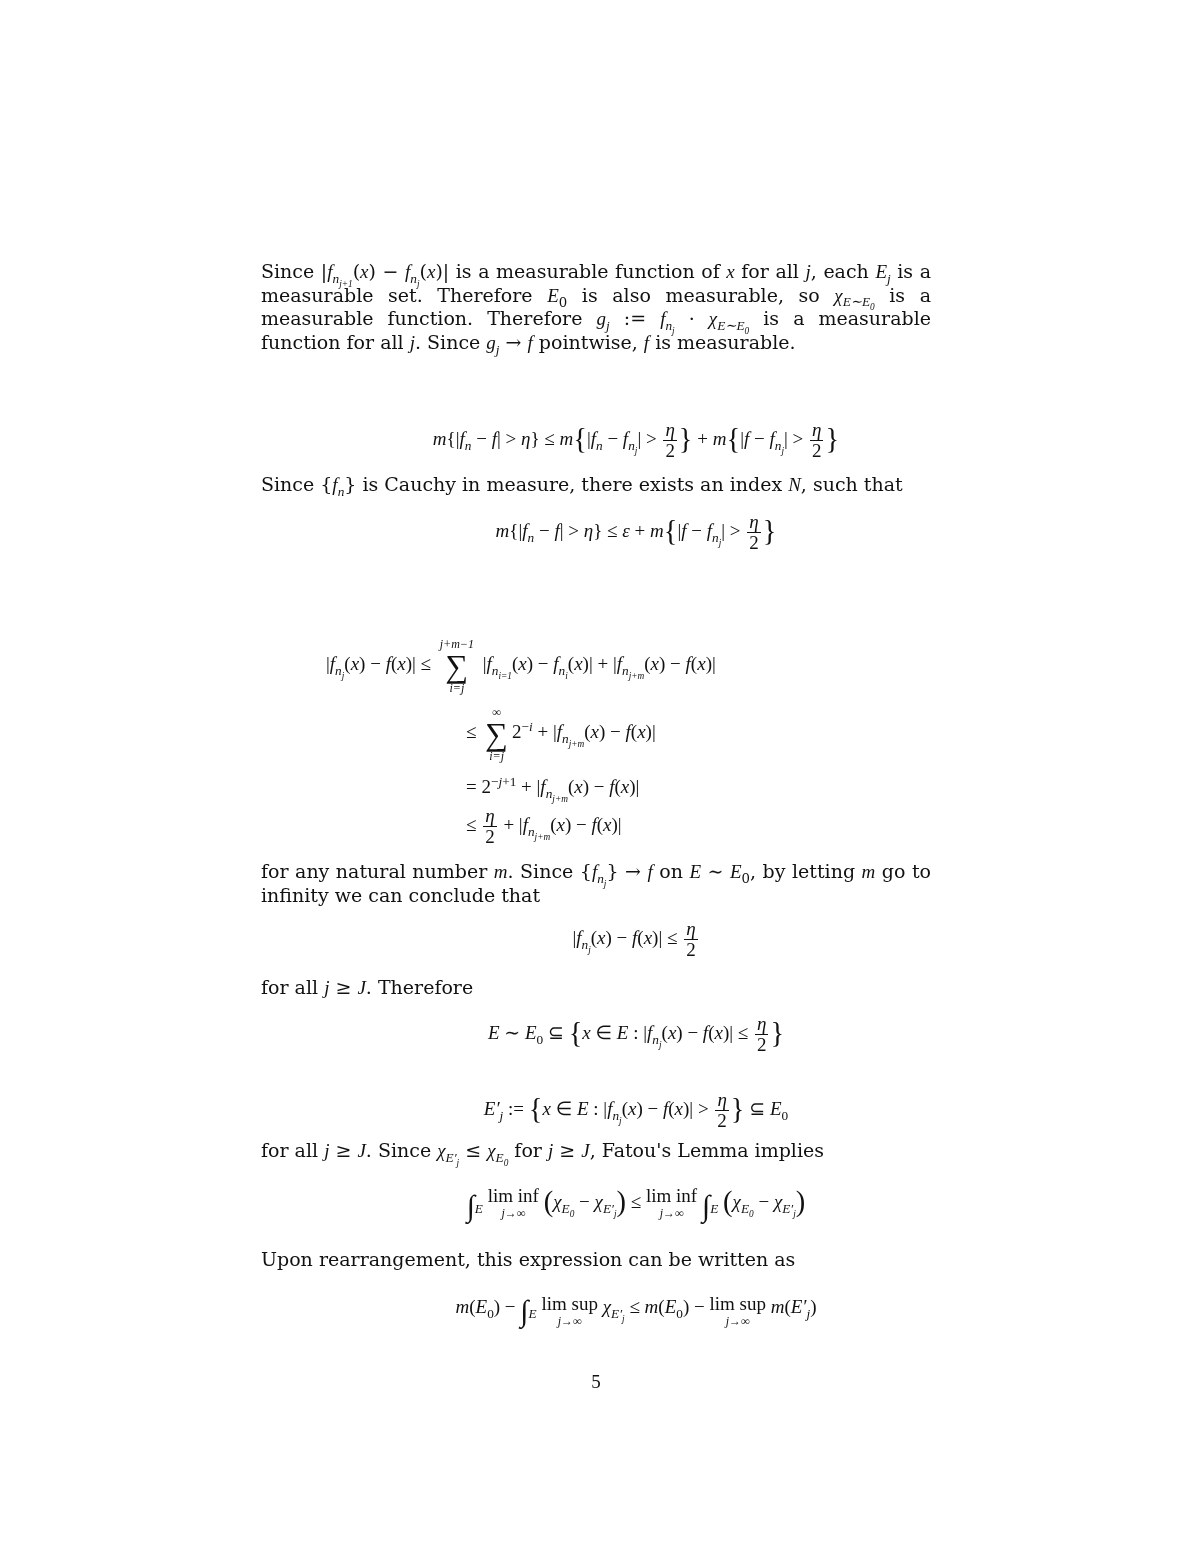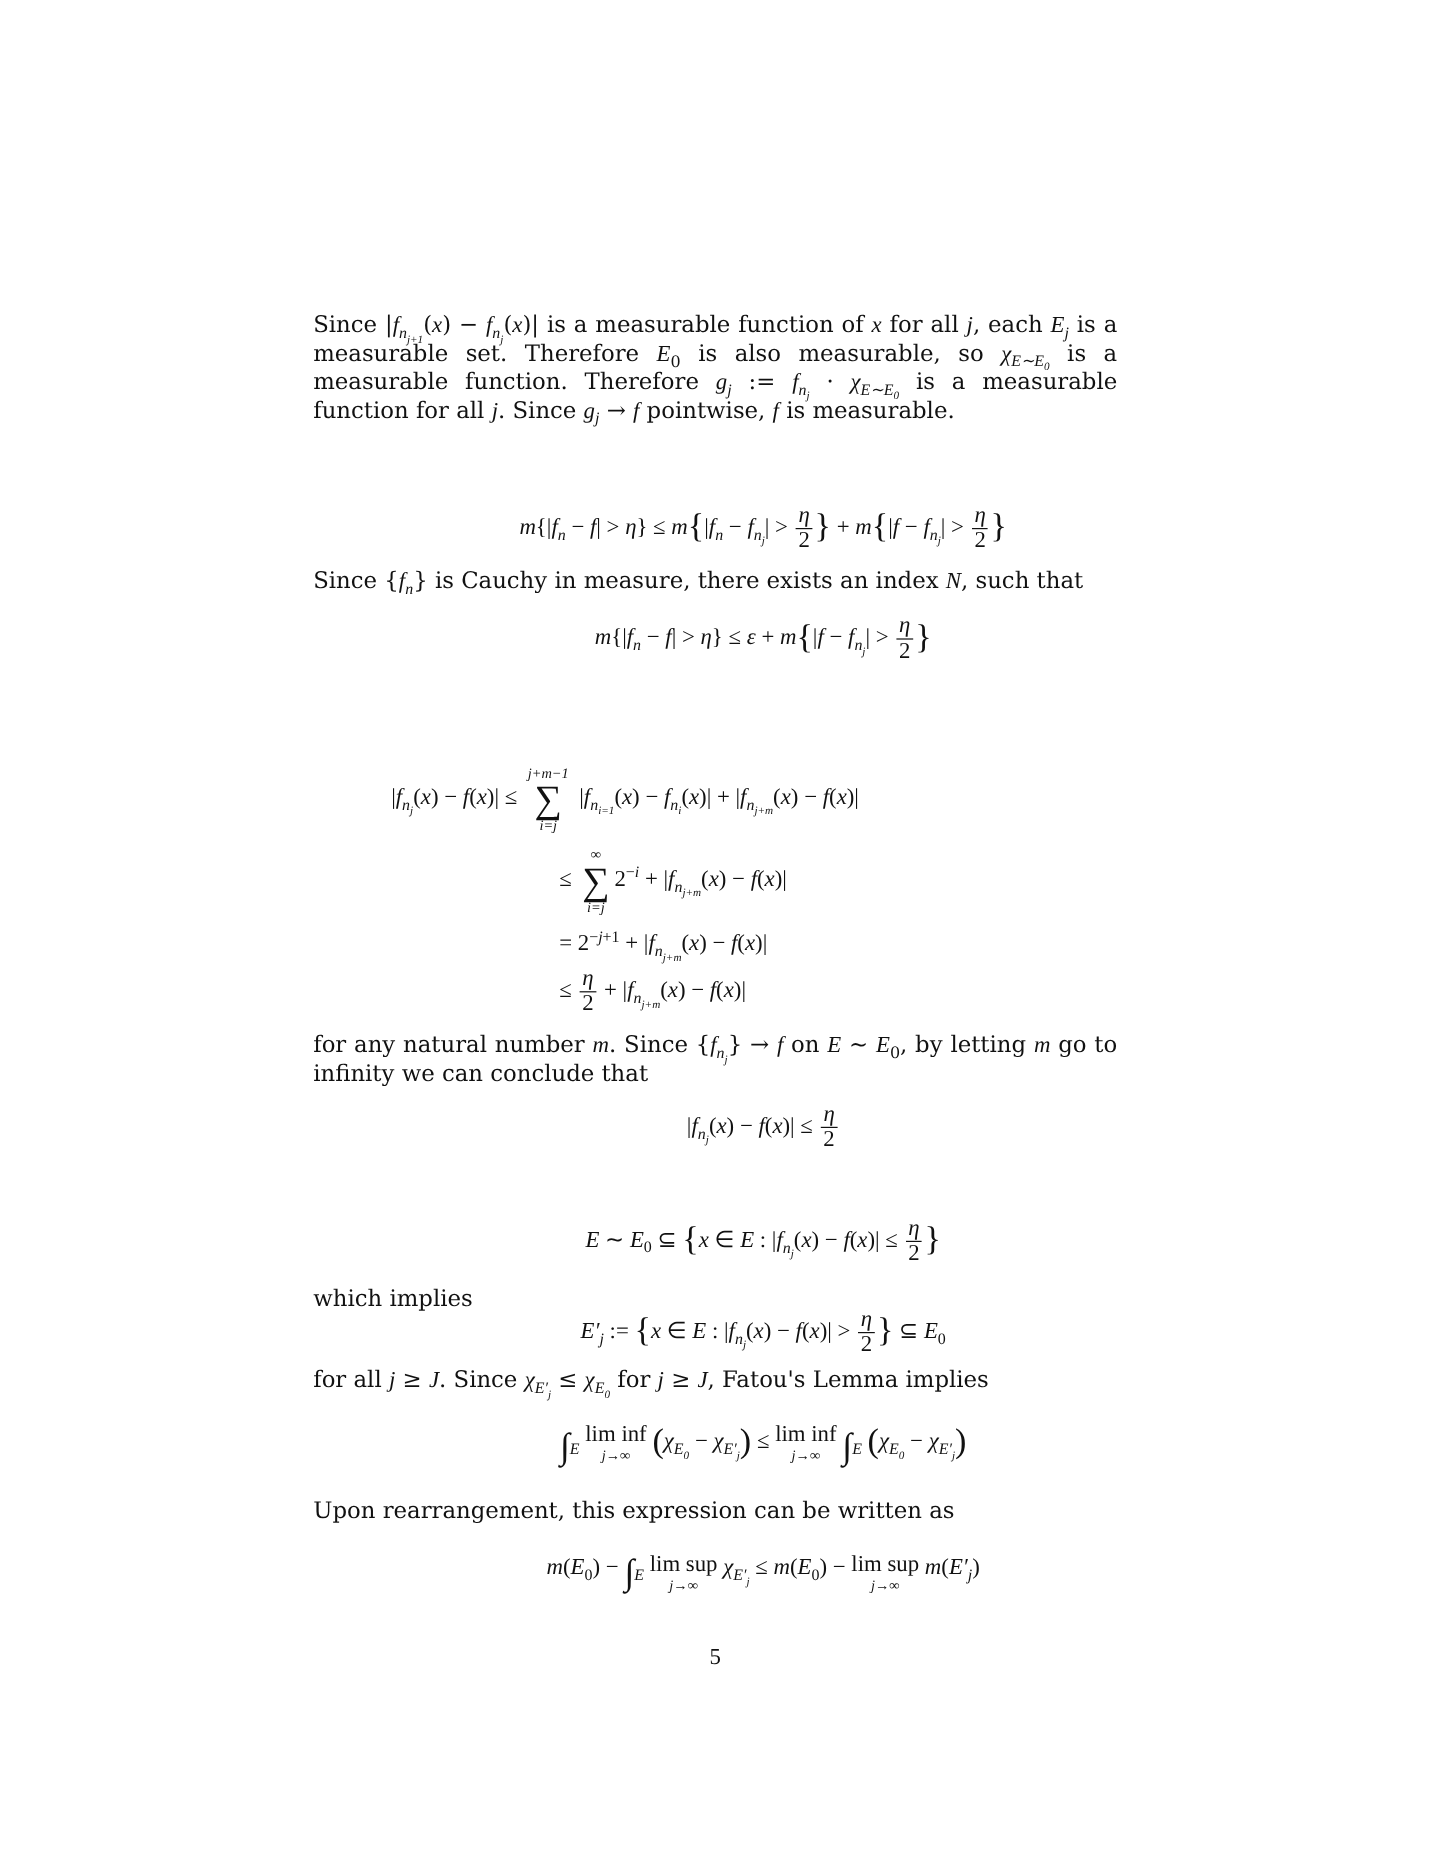--- a/index.html
+++ b/index.html
@@ -60,28 +60,28 @@
   </div>
 
   <div class="p" style="top:844px;">
     for any natural number <span class="m">m</span>. Since {<span class="m">f<sub>n<sub>j</sub></sub></span>} → <span class="m">f</span> on <span class="m">E</span> ∼ <span class="m">E</span><sub>0</sub>, by letting <span class="m">m</span> go to infinity we can conclude that
   </div>
 
   <div class="eq" style="top:903px;">
     |<span class="m">f<sub>n<sub>j</sub></sub></span>(<span class="m">x</span>) − <span class="m">f</span>(<span class="m">x</span>)| ≤ <span class="frac"><span class="num m">η</span><span>2</span></span>
   </div>
 
+  <div class="p" style="top:960px;">
+    for all <span class="m">j</span> ≥ <span class="m">J</span>. Therefore
+  </div>
 
   <div class="eq" style="top:998px;">
     <span class="m">E</span> ∼ <span class="m">E</span><sub>0</sub> ⊆ <span class="big">{</span><span class="m">x</span> ∈ <span class="m">E</span> : |<span class="m">f<sub>n<sub>j</sub></sub></span>(<span class="m">x</span>) − <span class="m">f</span>(<span class="m">x</span>)| ≤ <span class="frac"><span class="num m">η</span><span>2</span></span><span class="big">}</span>
   </div>
 
-  <div class="p" style="top:1055px;">
-    which implies
-  </div>
 
   <div class="eq" style="top:1074px;">
     <span class="m">E′<sub>j</sub></span> := <span class="big">{</span><span class="m">x</span> ∈ <span class="m">E</span> : |<span class="m">f<sub>n<sub>j</sub></sub></span>(<span class="m">x</span>) − <span class="m">f</span>(<span class="m">x</span>)| &gt; <span class="frac"><span class="num m">η</span><span>2</span></span><span class="big">}</span> ⊆ <span class="m">E</span><sub>0</sub>
   </div>
 
   <div class="p" style="top:1123px;">
     for all <span class="m">j</span> ≥ <span class="m">J</span>. Since <span class="m">χ<sub>E′<sub>j</sub></sub></span> ≤ <span class="m">χ<sub>E<sub>0</sub></sub></span> for <span class="m">j</span> ≥ <span class="m">J</span>, Fatou's Lemma implies
   </div>
 
   <div class="eq" style="top:1170px;">

